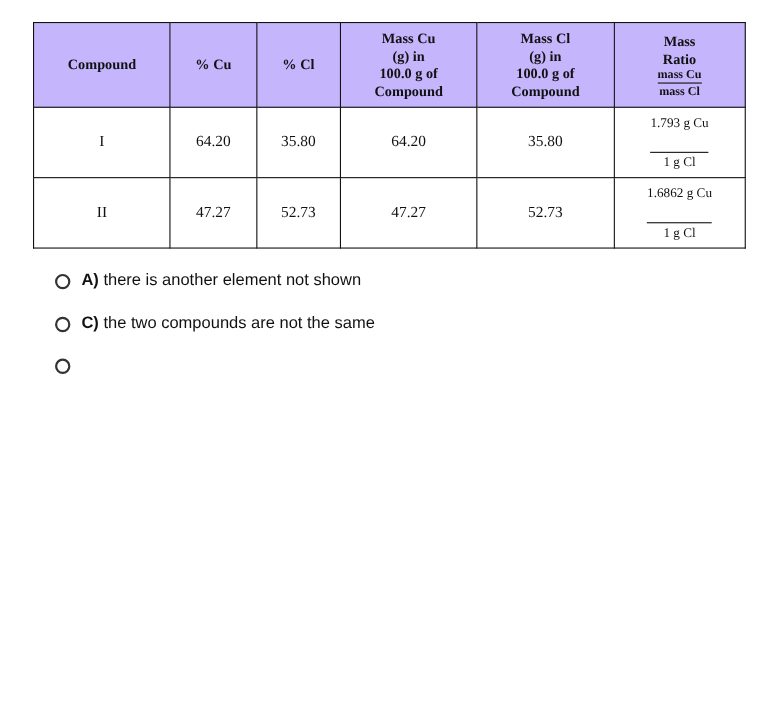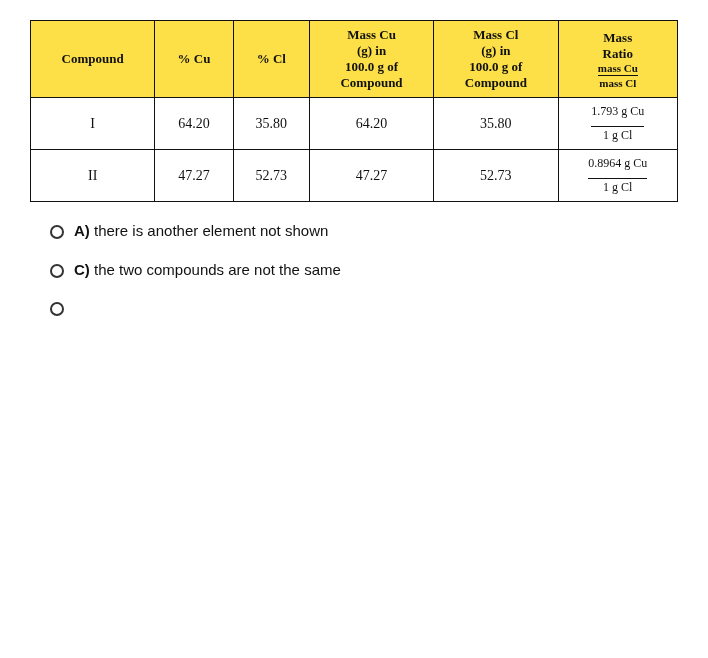--- a/index.html
+++ b/index.html
@@ -25,21 +25,21 @@
       padding: 6px 8px;
       vertical-align: middle;
     }
 
     th {
       font-weight: bold;
       font-size: 13px;
     }
 
     .header-row th {
-      background: #fde047;
+      background: #c4b5fd;
     }
 
     .ratio-header {
       font-size: 13px;
     }
 
     .ratio-fraction {
       display: inline-flex;
       flex-direction: column;
       align-items: center;
@@ -61,21 +61,21 @@
     .cell-fraction {
       display: inline-flex;
       flex-direction: column;
       align-items: center;
       font-size: 12px;
       vertical-align: middle;
     }
 
     .cell-fraction .num {
       border-bottom: 1px solid #111;
-      padding-bottom: 7px;
+      padding-bottom: 19px;
       white-space: nowrap;
     }
 
     .cell-fraction .den {
       padding-top: 1px;
       white-space: nowrap;
     }
 
     .options-section {
       margin-top: 20px;
@@ -157,21 +157,21 @@
       </td>
     </tr>
       <tr>
       <td>II</td>
       <td>47.27</td>
       <td>52.73</td>
       <td>47.27</td>
       <td>52.73</td>
       <td>
         <span class="cell-fraction">
-          <span class="num">0.8964 g Cu</span>
+          <span class="num">1.6862 g Cu</span>
           <span class="den">1 g Cl</span>
         </span>
       </td>
     </tr>
     </tbody>
 </table>
 
 <div class="options-section">
   <div id="options-container">
       <div class="option-item">

